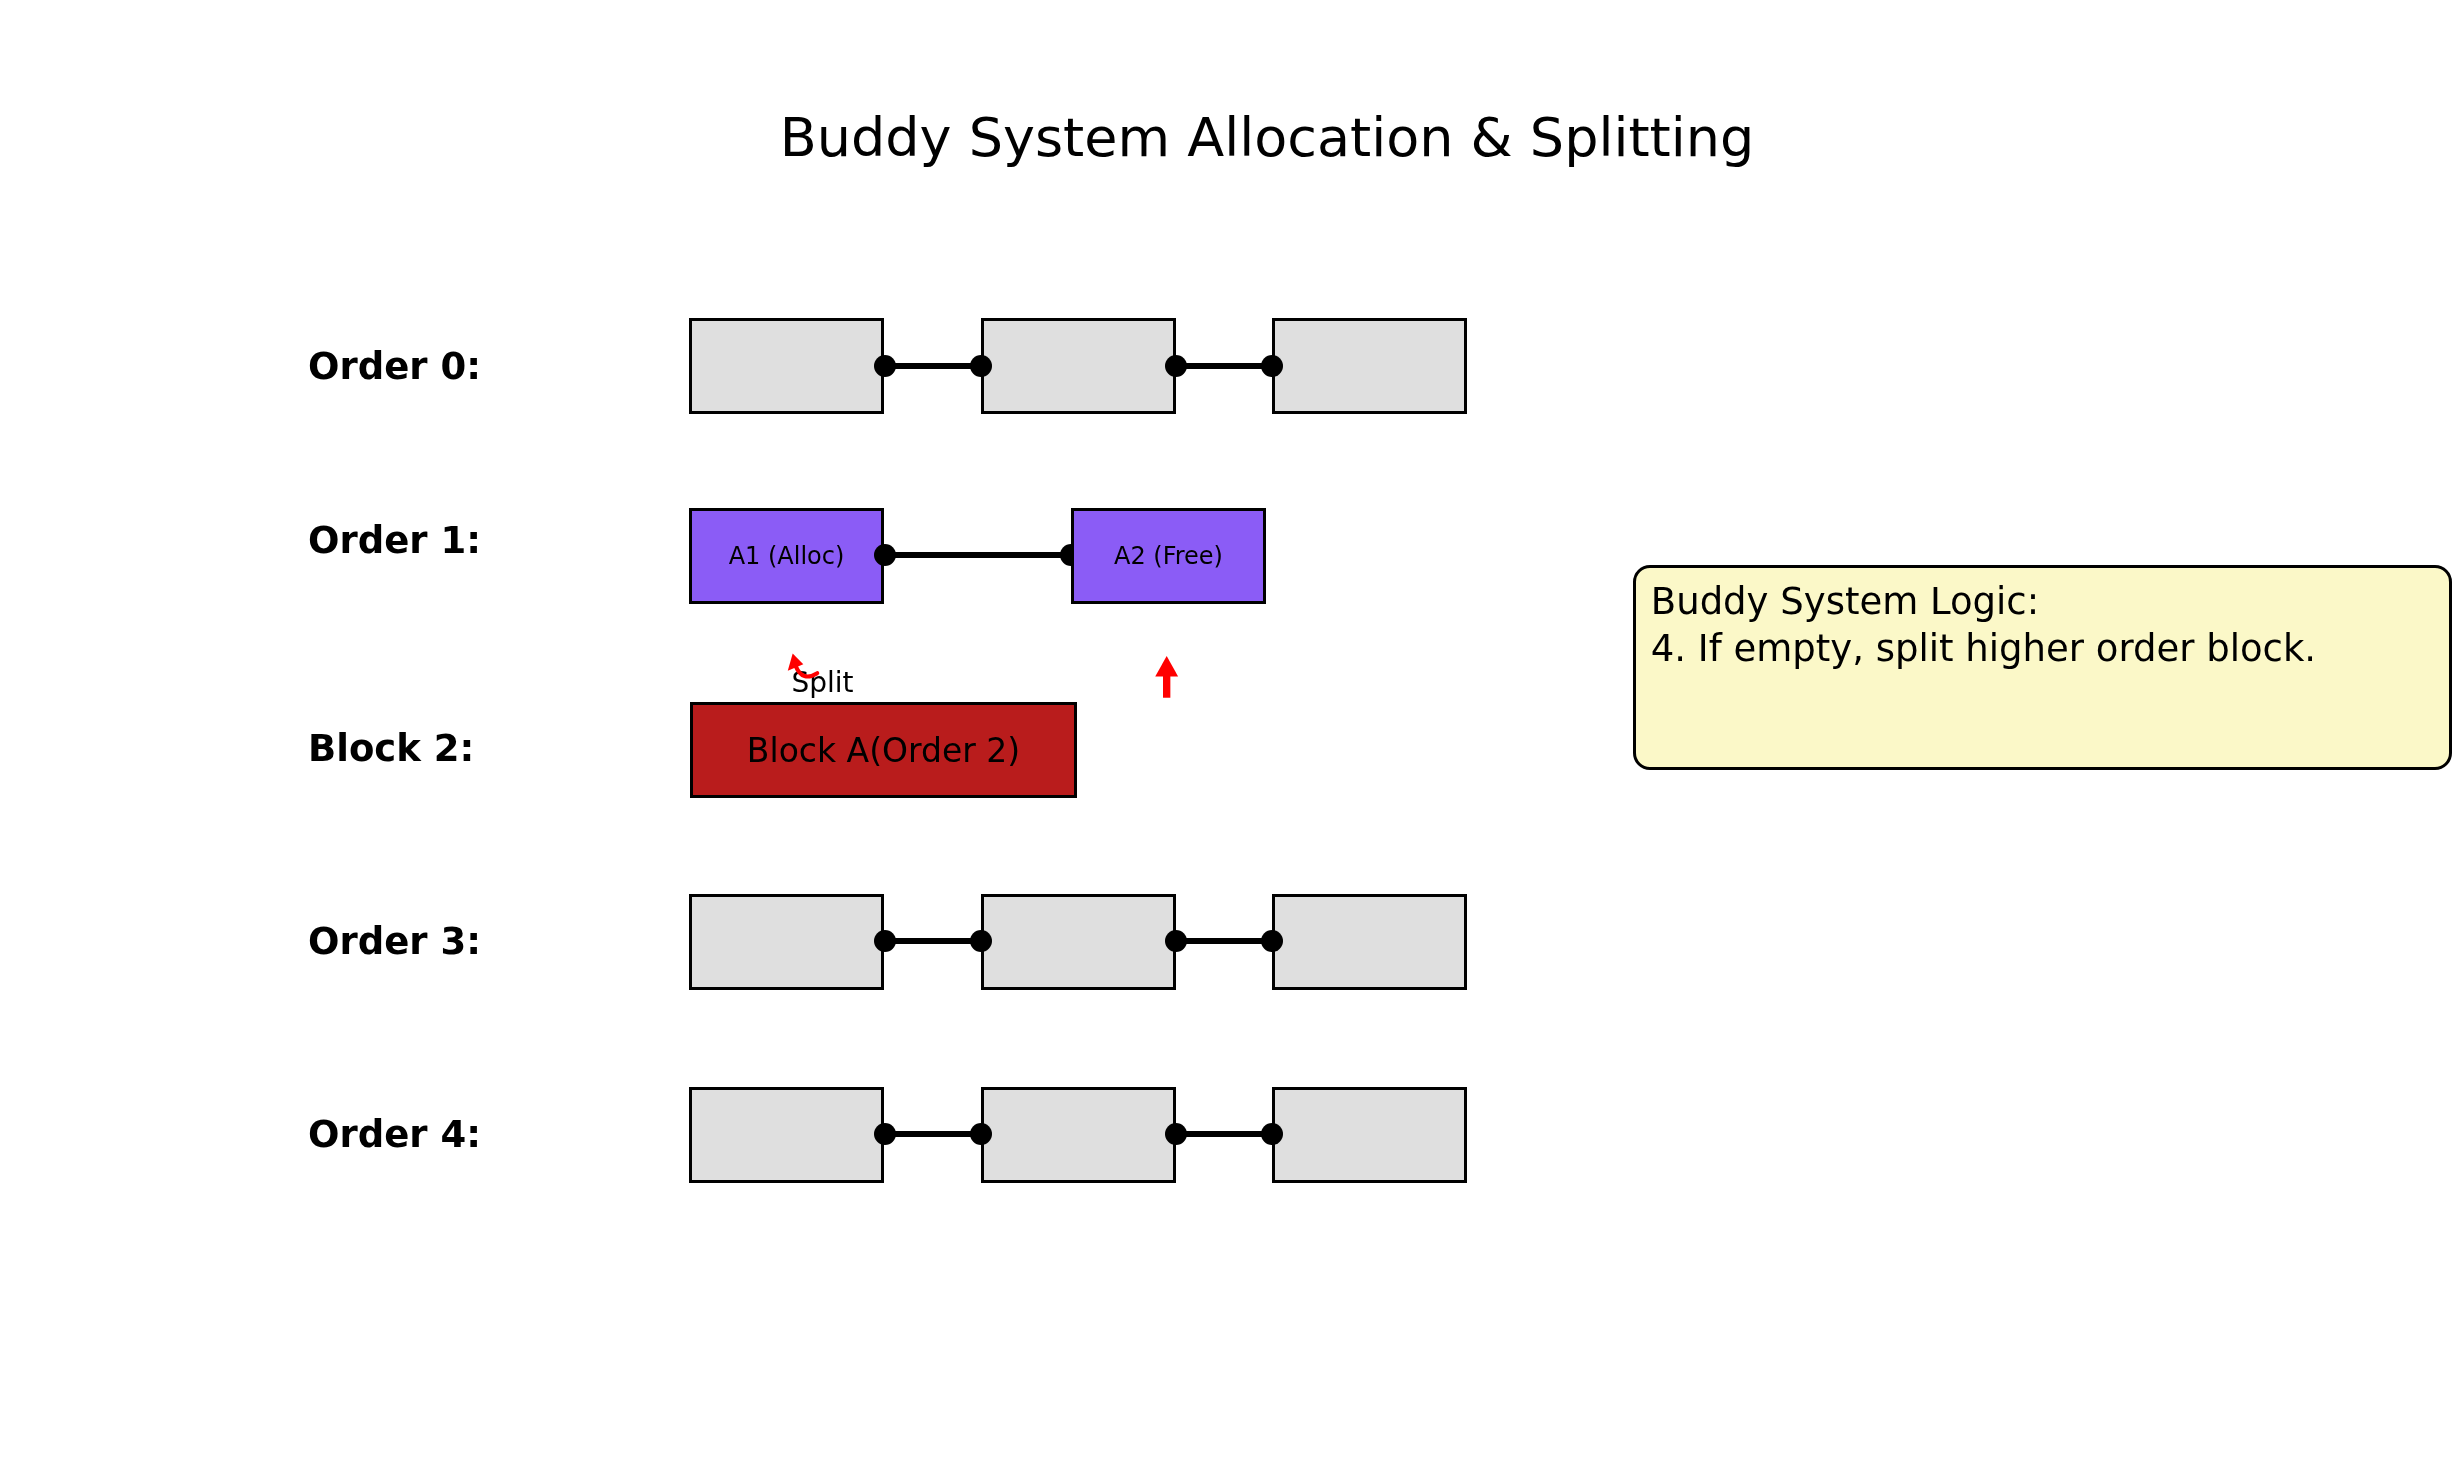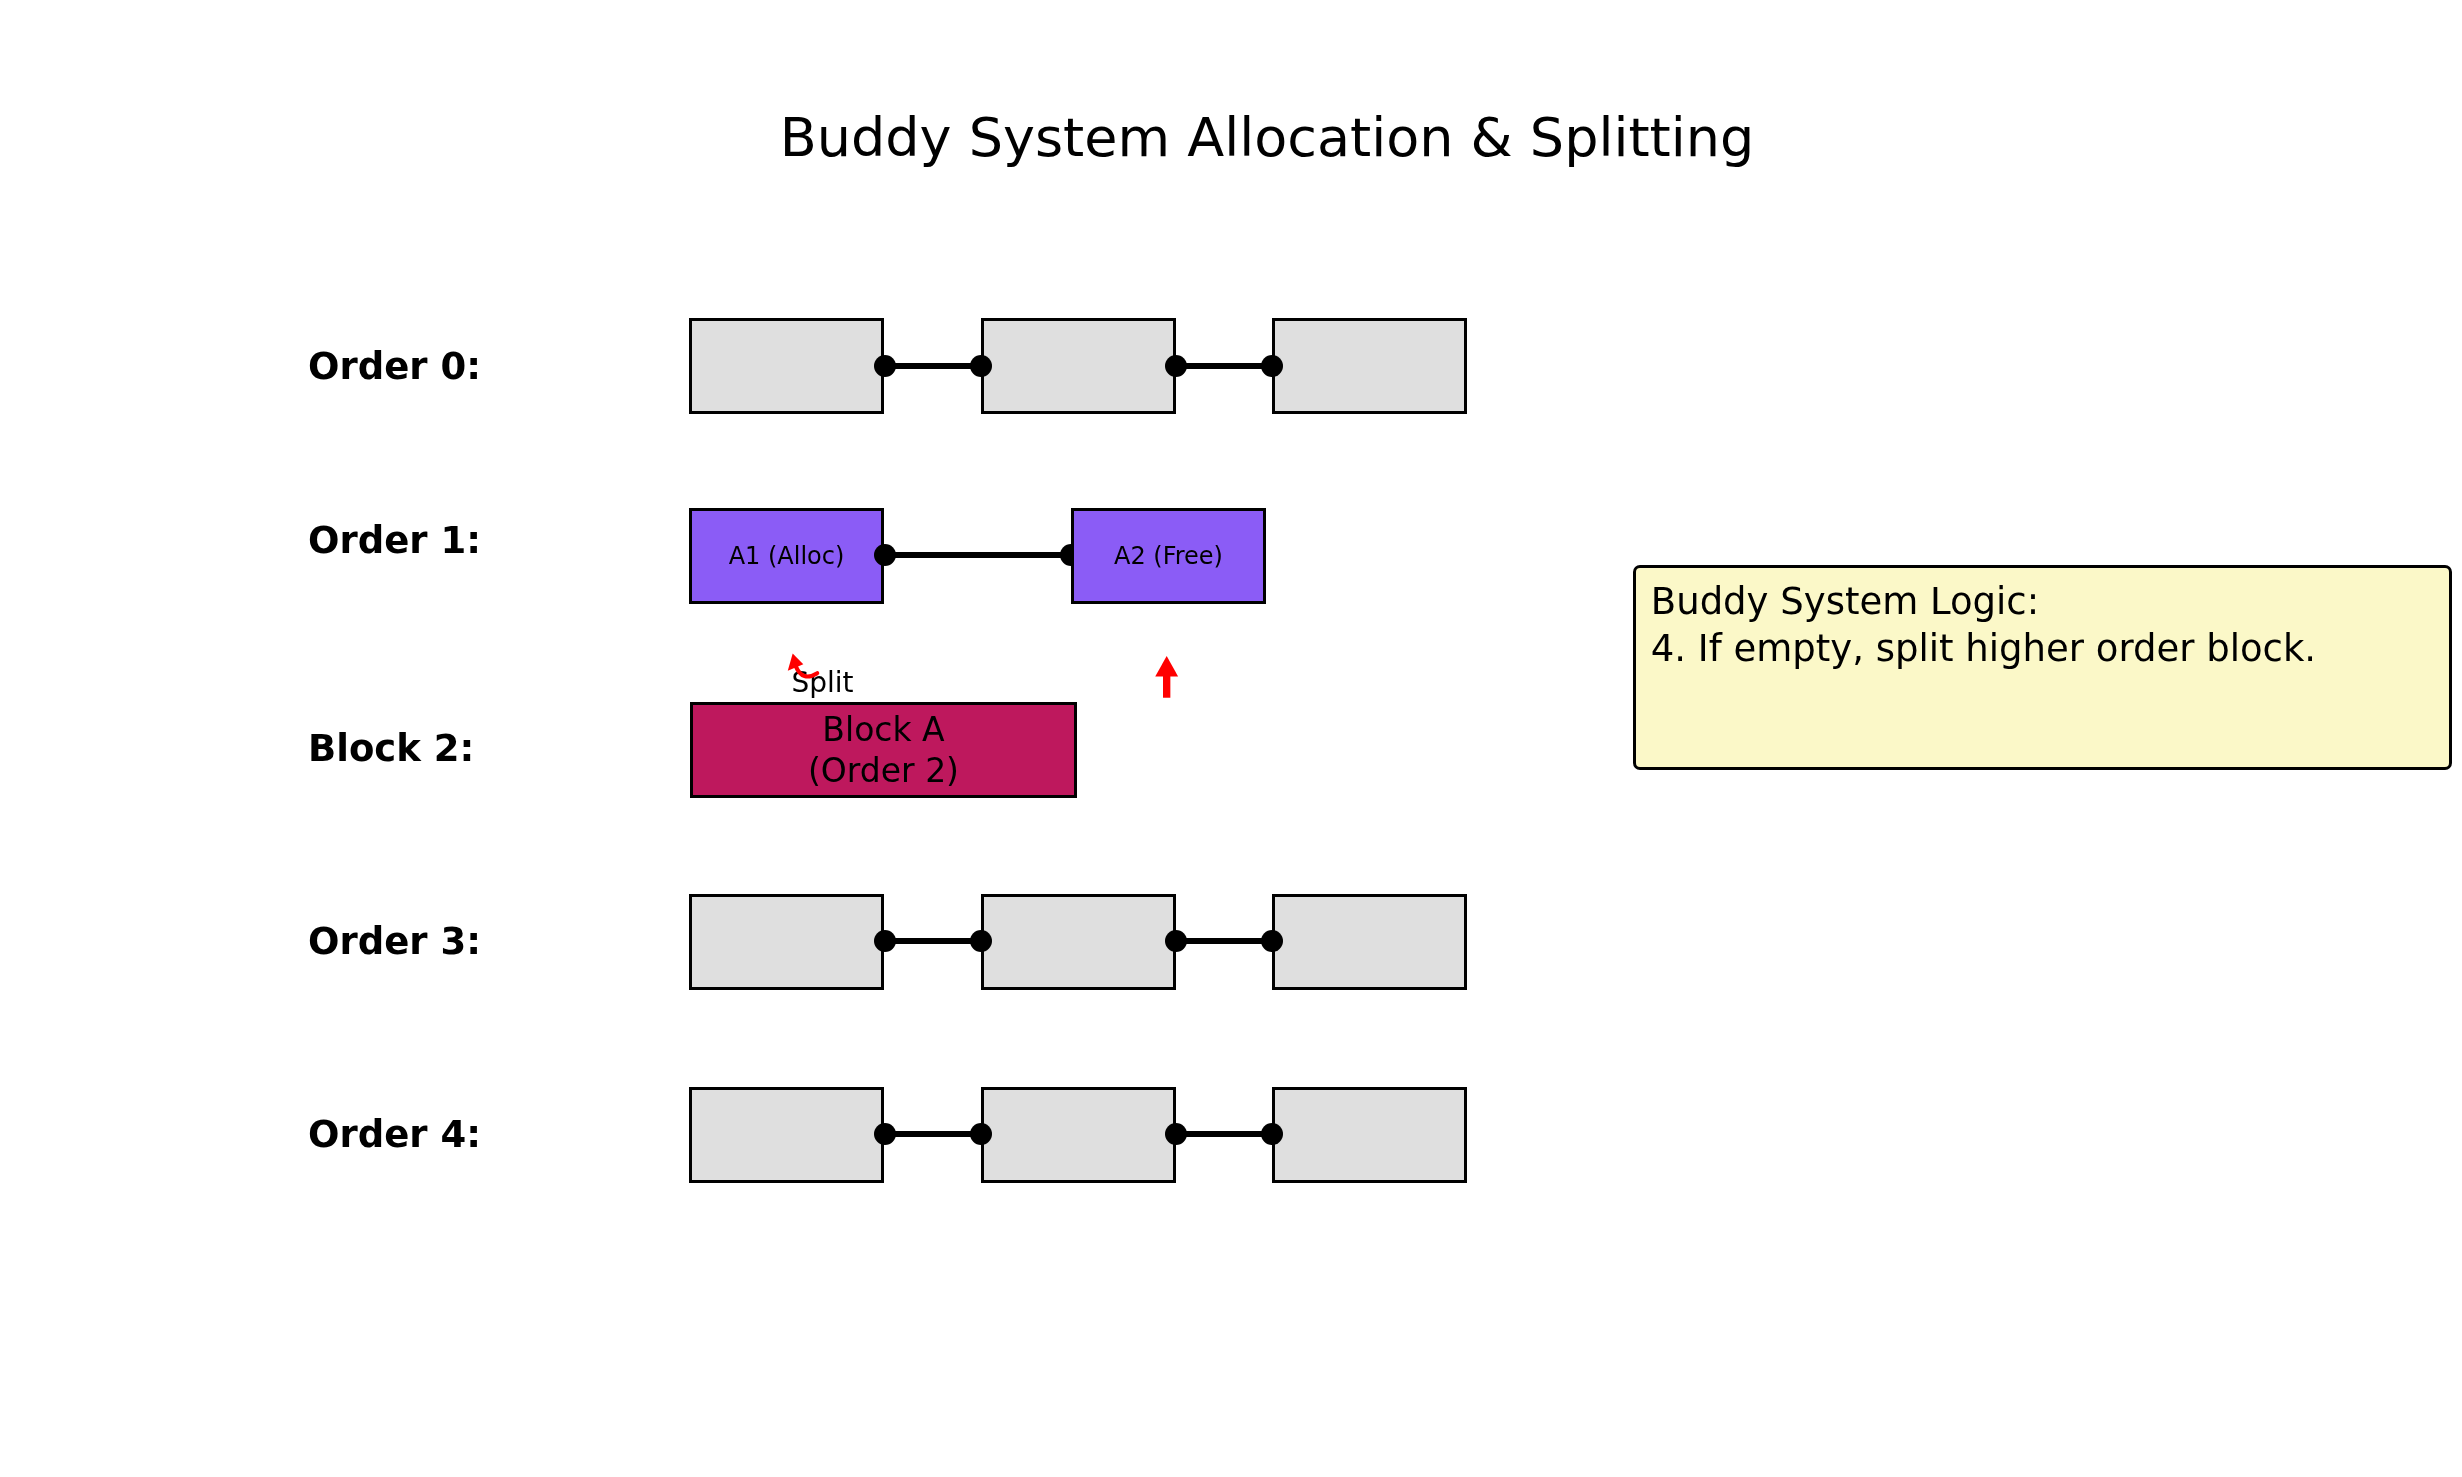--- a/index.html
+++ b/index.html
@@ -34,21 +34,21 @@
     height: 96px;
     box-sizing: border-box;
     border: 3.3px solid #000000;
     display: flex;
     align-items: center;
     justify-content: center;
     text-align: center;
   }
   .gray  { background: #dfdfdf; }
   .green { background: #8b5cf6; font-size: 24px; }
-  .blue  { background: #be185d; font-size: 33px; flex-direction: column; line-height: 41px; }
+  .blue  { background: #b91c1c; font-size: 33px; flex-direction: row; line-height: 41px; }
   .connector {
     position: absolute;
     height: 5.7px;
     background: #000000;
   }
   .connector::before, .connector::after {
     content: "";
     position: absolute;
     top: -8.2px;
     width: 22px;
@@ -65,21 +65,21 @@
     font-size: 28px;
     line-height: 33px;
   }
   .anno-svg { position: absolute; }
   .note {
     position: absolute;
     left: 1633px; top: 565px; width: 819px; height: 205px;
     box-sizing: border-box;
     background: #fbf8c8;
     border: 3.3px solid #000000;
-    border-radius: 7px;
+    border-radius: 17px;
     padding: 9.8px 14.8px;
     font-size: 37px;
     line-height: 47px;
     white-space: nowrap;
   }
 </style>
 </head>
 <body>
 
 <div class="figure">

